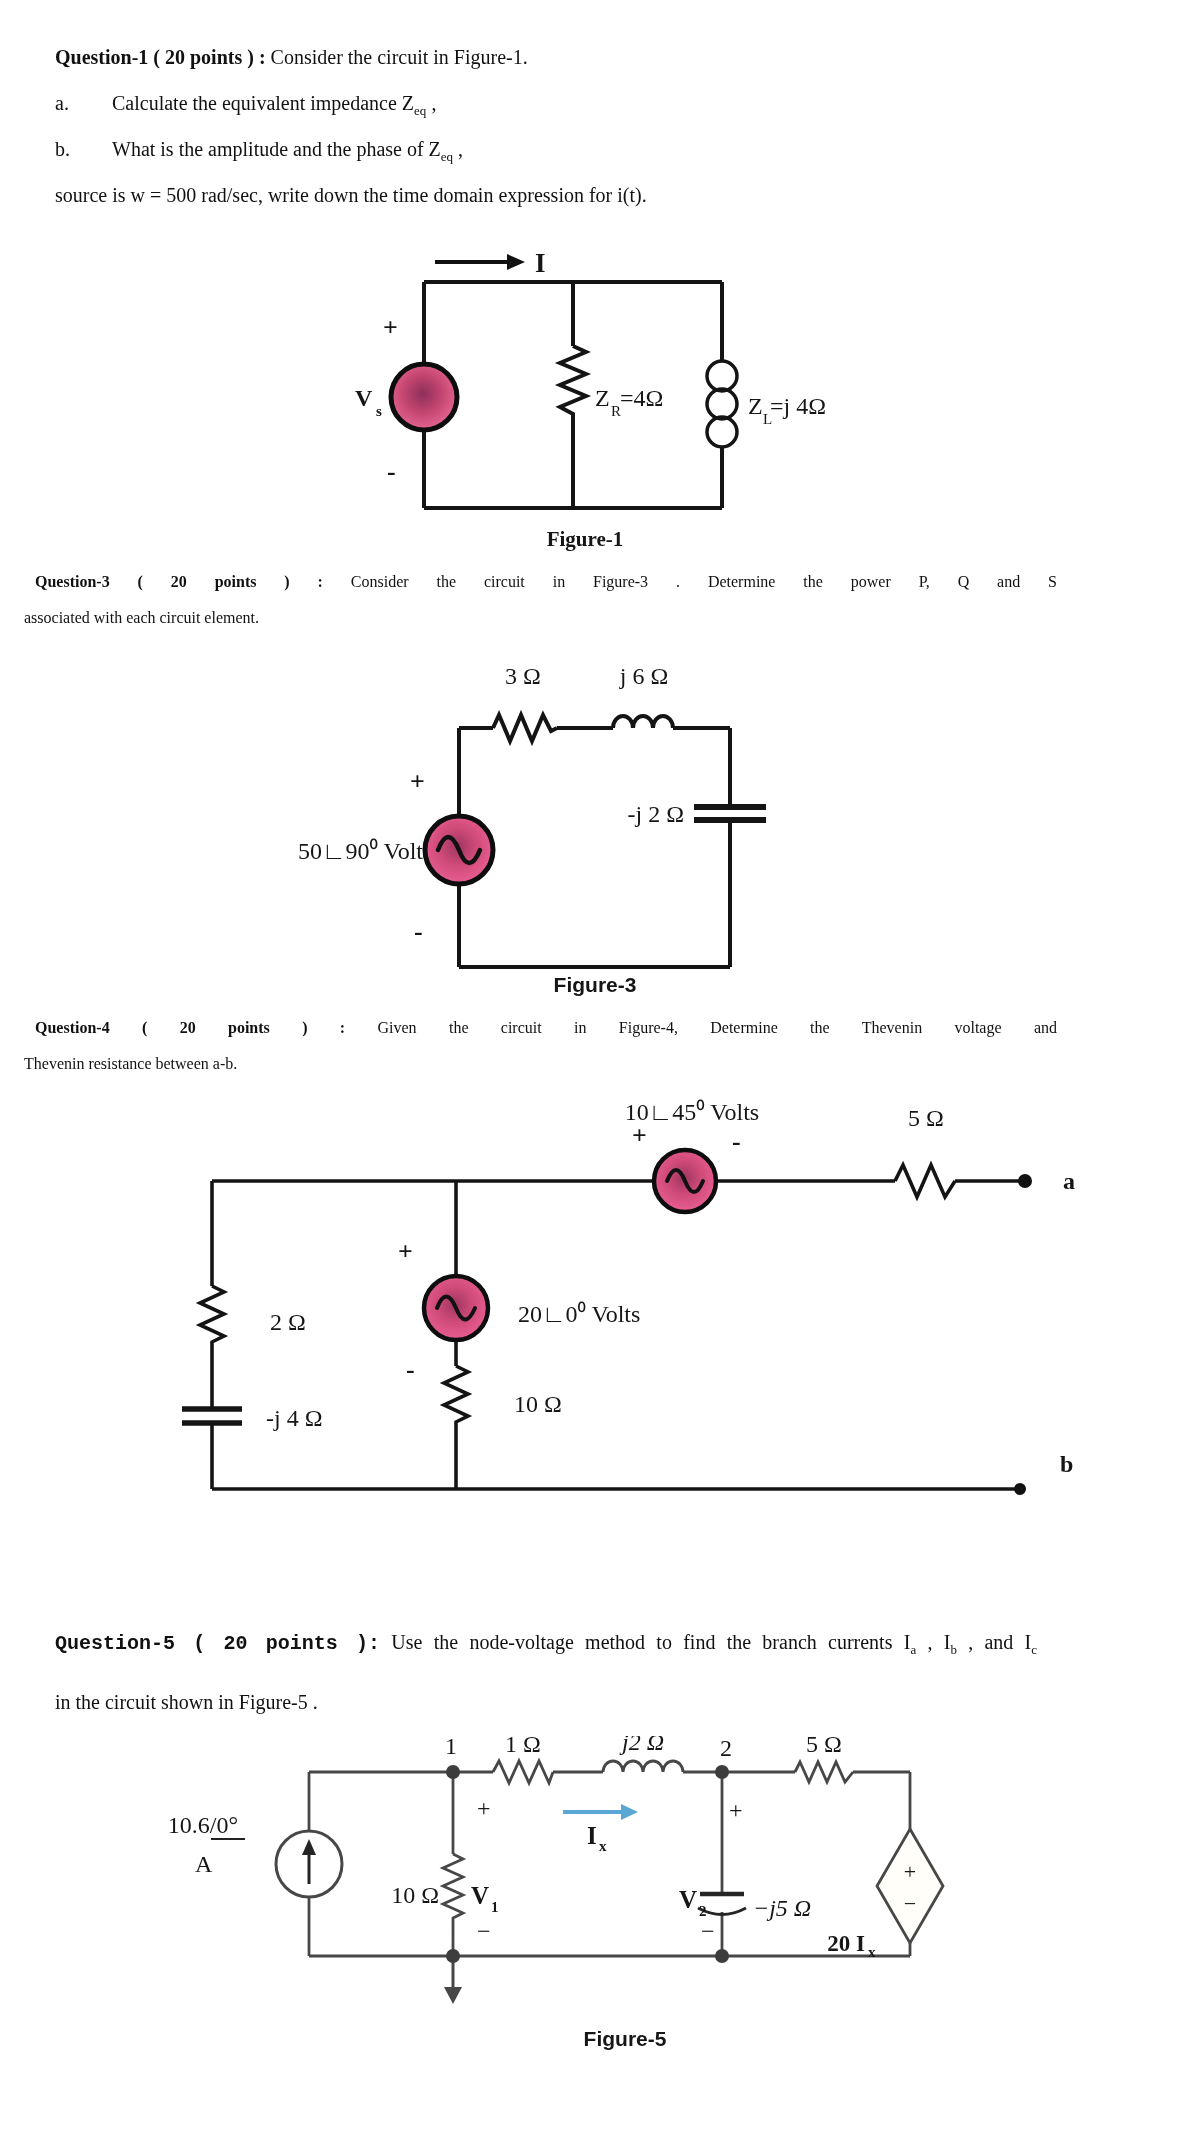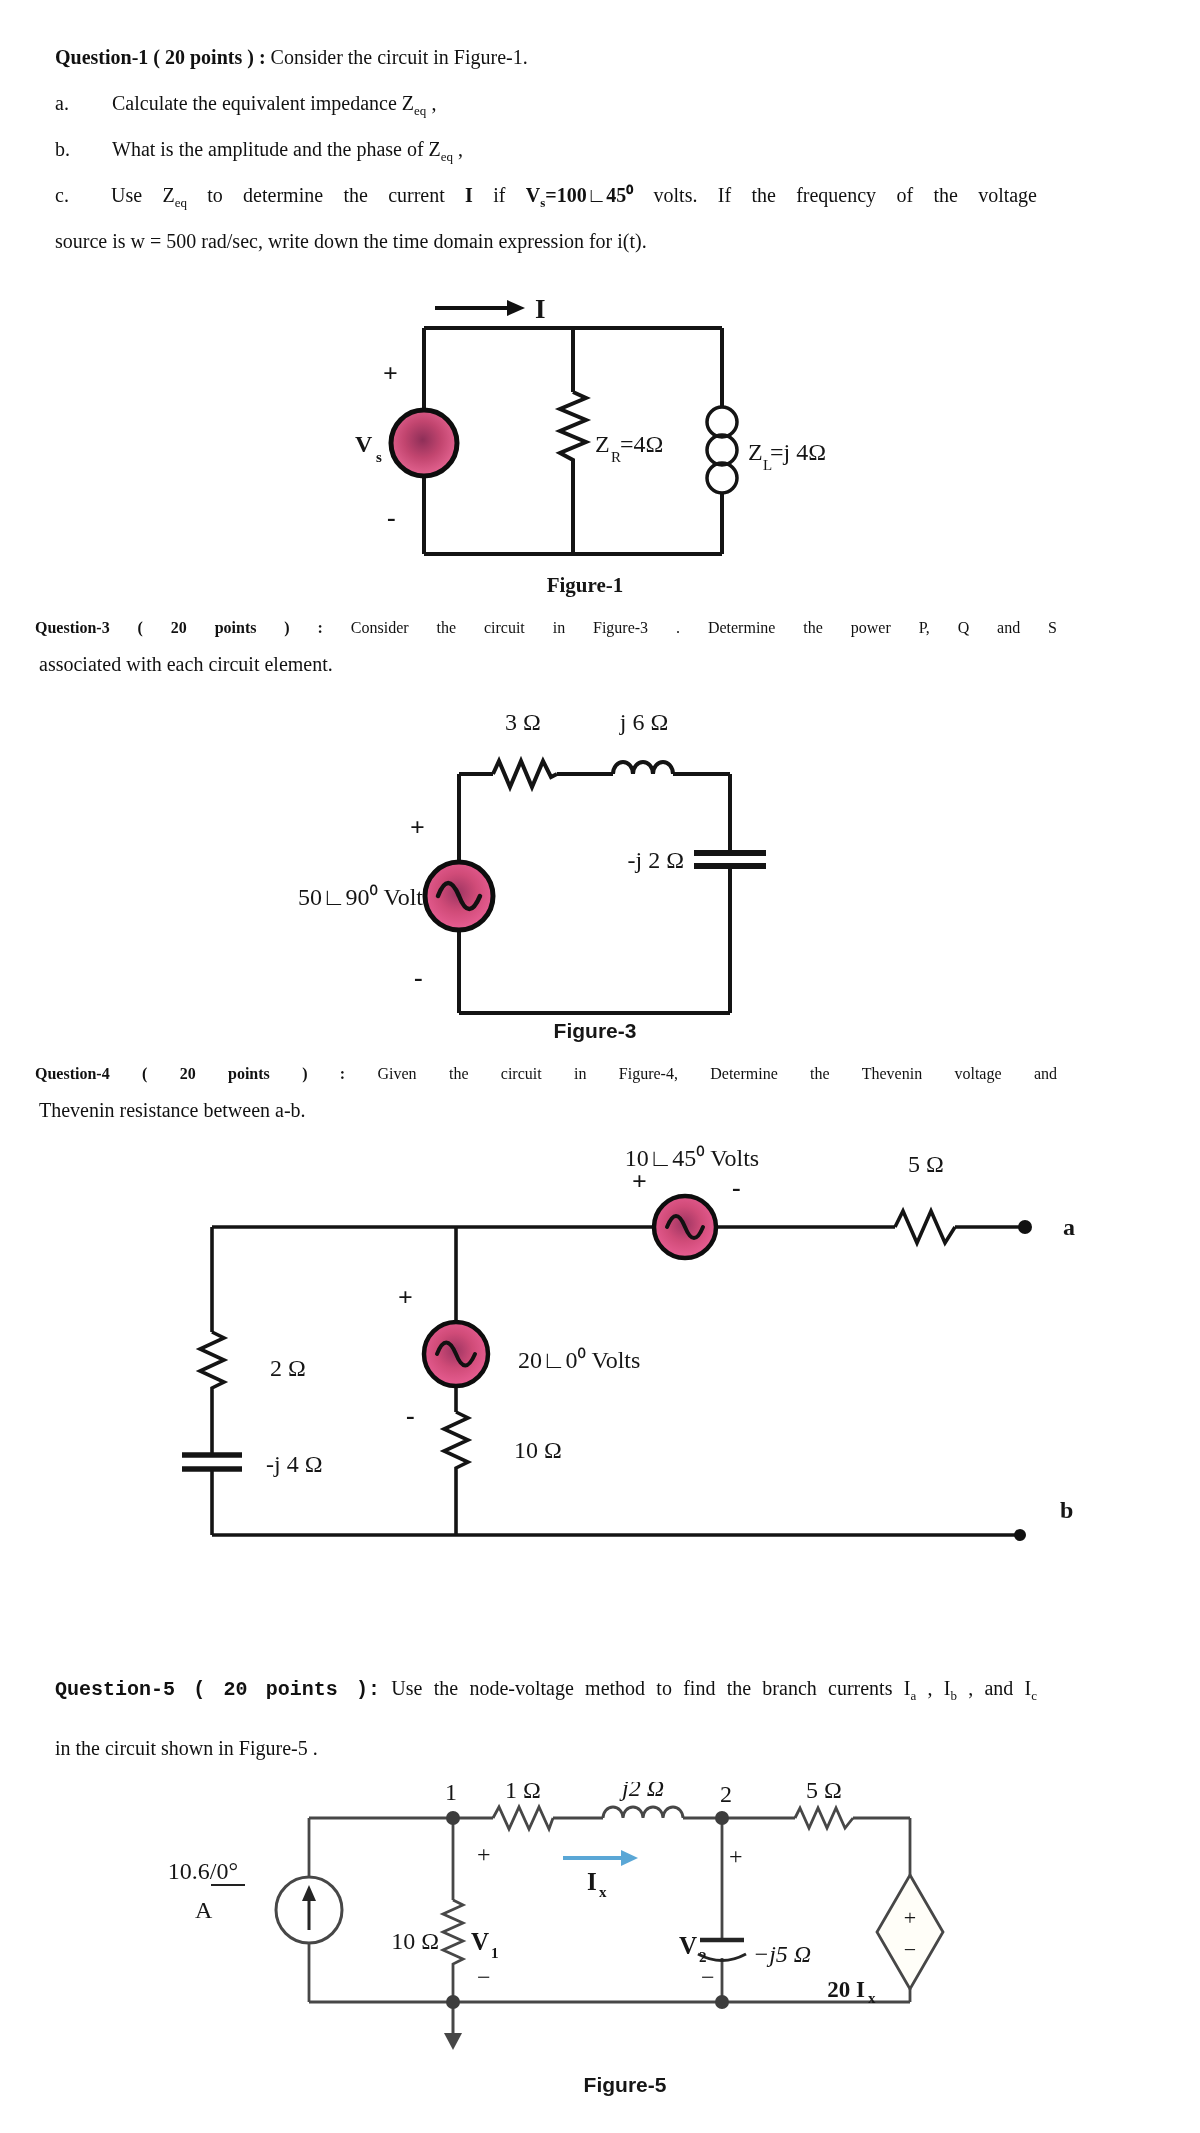--- a/index.html
+++ b/index.html
@@ -7,21 +7,21 @@
         font-family:"Liberation Serif",serif;color:#111;}
   .qhead{margin:42px 55px 0 55px;font-size:20px;line-height:30px;}
   b.h{font-weight:bold;}
   .items{margin-top:12px;}
   .q-item{display:flex;margin:0 55px;font-size:20px;line-height:38px;}
   .q-item .letter{width:57px;flex:0 0 57px;}
   .jline{margin:0 55px;font-size:20px;line-height:38px;text-align:justify;text-align-last:justify;}
   .jline .letter{display:inline-block;width:30px;}
   .jline .tab{display:inline-block;width:26px;}
   .cont{margin:0 55px;font-size:20px;line-height:38px;}
-  .qpar{margin:0 39px;font-size:20px;line-height:36px;}
+  .qpar{margin:0 24px;font-size:16px;line-height:36px;}
   .qpar1{margin:0 35px;font-size:16px;line-height:36px;text-align:justify;text-align-last:justify;}
   .q5par1{margin:42px 55px 0 55px;font-size:20px;line-height:36px;text-align:justify;text-align-last:justify;}
   .q5par2{margin:16px 55px;font-size:20px;line-height:36px;}
   .sans{font-family:Liberation Mono, monospace;}
   sub{font-size:13px;}
   svg{display:block;}
   svg text{font-family:"Liberation Serif",serif;fill:#161616;}
   .lbl{font-size:24px;}
   .lbl-b{font-size:24px;font-weight:bold;}
   .sub{font-size:15px;}
@@ -44,21 +44,20 @@
     <p class="qhead"><b class="h">Question-1 ( 20 points ) :</b><span> Consider the circuit in Figure-1.</span></p>
     <div class="items">
       <div class="q-item">
         <span class="letter">a.</span>
         <span><span>Calculate the equivalent impedance Z</span><sub>eq</sub><span> ,</span></span>
       </div>
       <div class="q-item">
         <span class="letter">b.</span>
         <span><span>What is the amplitude and the phase of  Z</span><sub>eq</sub><span> ,</span></span>
       </div>
-      <div class="jline"><span class="letter">c.</span><span class="tab"></span><span>Use Z</span><sub>eq</sub><span> to determine the current </span><b>I</b><span> if </span><b>V</b><sub><b>s</b></sub><b>=100∟45⁰</b><span> volts. If the frequency of the voltage</span></div>
       <p class="cont">source is  w = 500 rad/sec, write down the time domain expression for i(t).</p>
     </div>
   </section>
 
   <svg width="580" height="330" viewBox="0 0 580 330" style="margin:20px 0 0 285px;">
     <defs>
       <radialGradient id="pinkSrc1" cx="48%" cy="45%" r="62%">
         <stop offset="0%" stop-color="#8e2f58"></stop>
           <stop offset="45%" stop-color="#c2456f"></stop>
           <stop offset="100%" stop-color="#ee6d9b"></stop>

